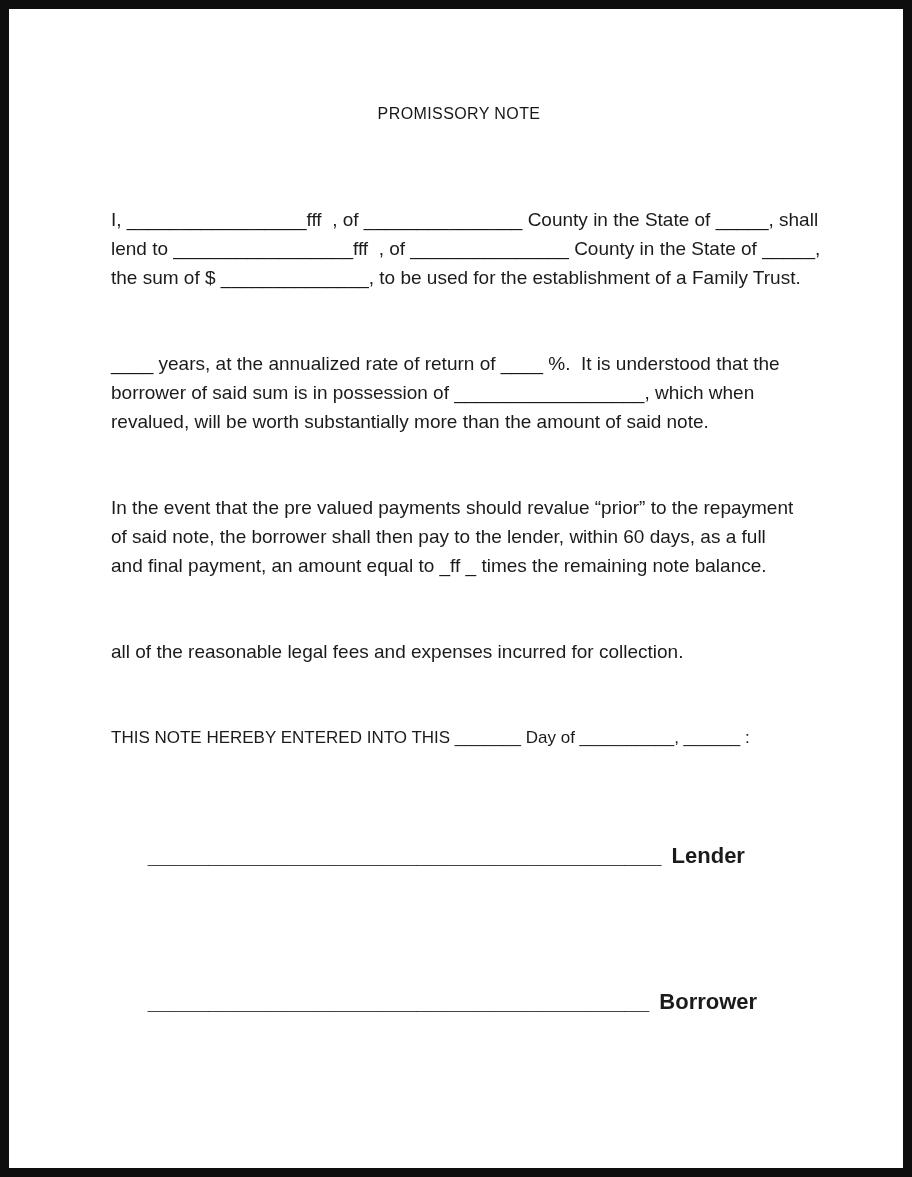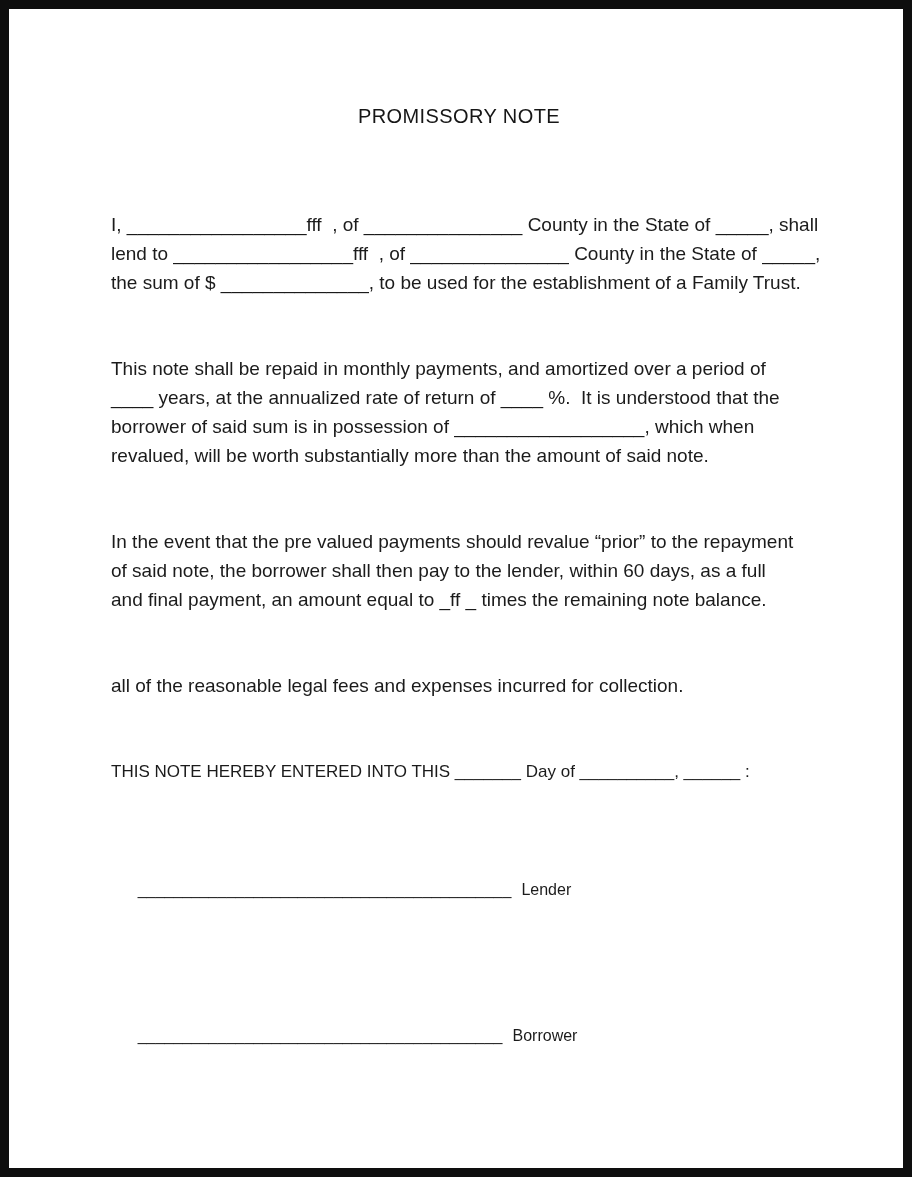--- a/index.html
+++ b/index.html
@@ -17,21 +17,21 @@
     font-family: "Liberation Sans", sans-serif;
     color: #1b1b1b;
     overflow: hidden;
   }
   .content {
     padding: 0 96px 0 102px;
   }
   .doc-title {
     margin-top: 96px;
     text-align: center;
-    font-size: 20px;
+    font-size: 16px;
     font-weight: 400;
     letter-spacing: 0.4px;
     color: #161616;
   }
   .para {
     margin-top: 57px;
     font-size: 19px;
     line-height: 29px;
   }
   .para.first {
@@ -41,23 +41,24 @@
     white-space: pre;
   }
   .entered {
     margin-top: 57px;
     font-size: 17px;
     line-height: 29px;
     white-space: pre;
   }
   .sig-row {
     margin-top: 59px;
-    font-size: 16px;
+    font-size: 22px;
     line-height: 29px;
     white-space: pre;
+    font-weight: bold;
   }
   .sig-row.first {
     margin-top: 60px;
   }
   .sig-label {
     padding-left: 10px;
   }
 </style>
 </head>
 <body>
@@ -67,21 +68,20 @@
 
     <div class="doc-title">PROMISSORY NOTE</div>
 
     <div class="para first">
       <div class="line">I, _________________fff  , of _______________ County in the State of _____, shall</div>
       <div class="line">lend to _________________fff  , of _______________ County in the State of _____,</div>
       <div class="line">the sum of $ ______________, to be used for the establishment of a Family Trust.</div>
     </div>
 
     <div class="para">
-      <div class="line">This note shall be repaid in monthly payments, and amortized over a period of</div>
       <div class="line">____ years, at the annualized rate of return of ____ %.  It is understood that the</div>
       <div class="line">borrower of said sum is in possession of __________________, which when</div>
       <div class="line">revalued, will be worth substantially more than the amount of said note.</div>
     </div>
 
     <div class="para">
       <div class="line">In the event that the pre valued payments should revalue “prior” to the repayment</div>
       <div class="line">of said note, the borrower shall then pay to the lender, within 60 days, as a full</div>
       <div class="line">and final payment, an amount equal to _ff _ times the remaining note balance.</div>
     </div>

